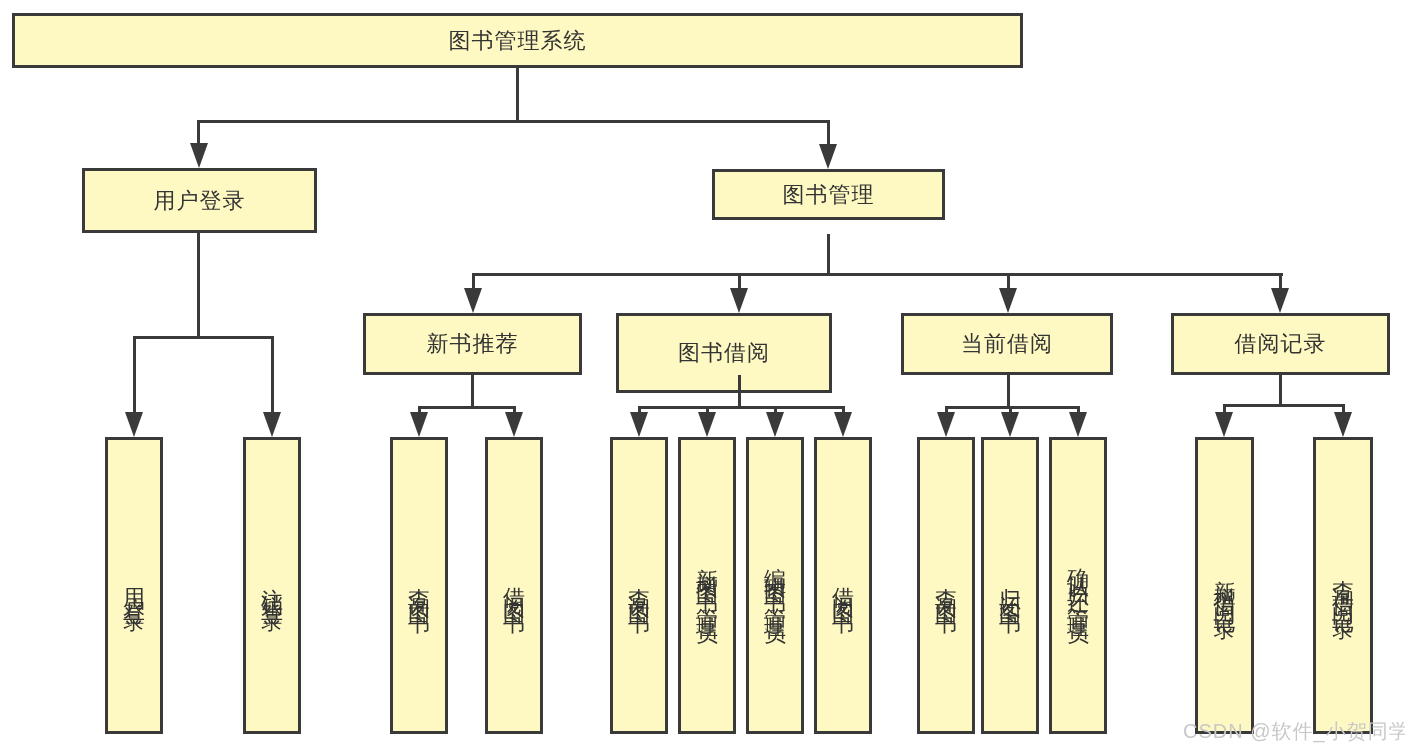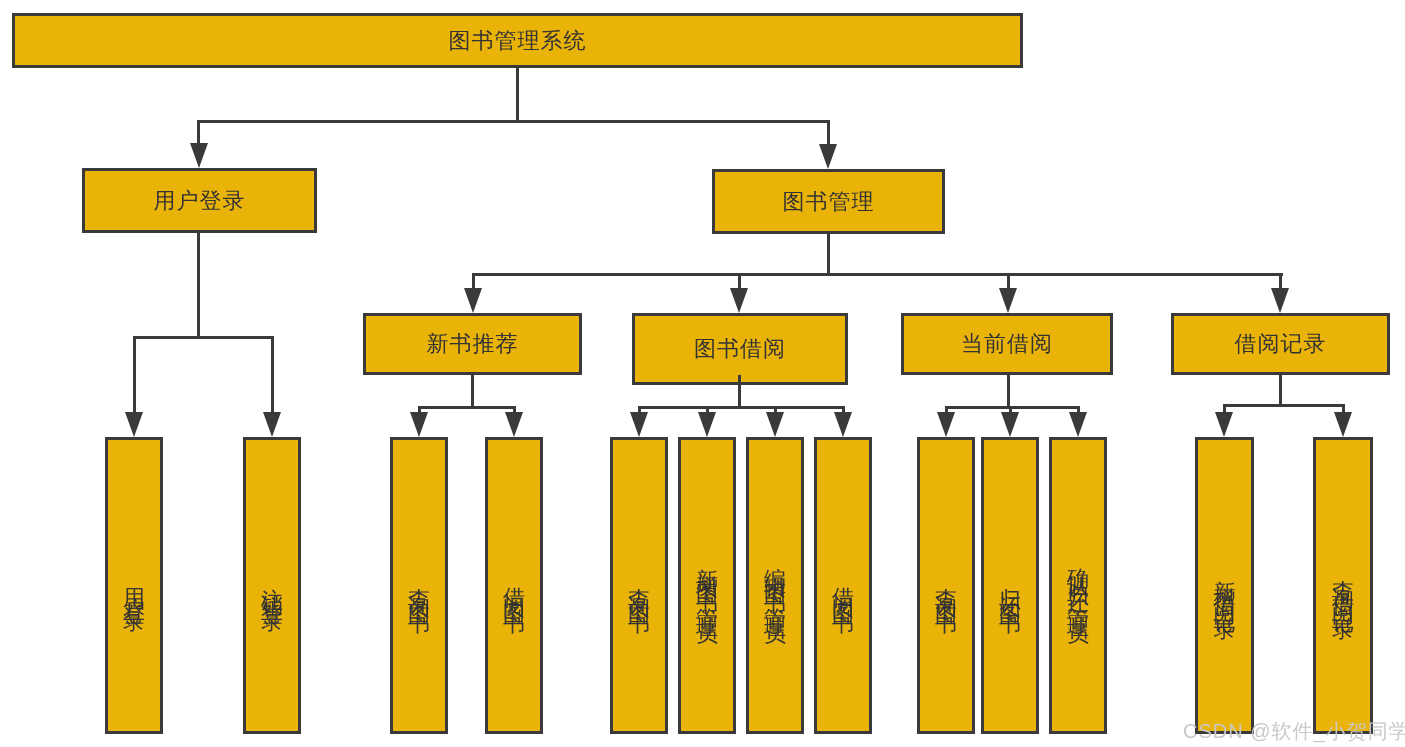--- a/index.html
+++ b/index.html
@@ -1,21 +1,21 @@
 <!DOCTYPE html>
 <html><head>
 <meta charset="utf-8">
 <style>
   html,body{margin:0;padding:0;background:#ffffff;}
   #canvas{
     position:relative;width:1405px;height:747px;background:#ffffff;
     font-family:"Liberation Sans","DejaVu Sans",sans-serif;overflow:hidden;
   }
   .box{
-    position:absolute;box-sizing:border-box;border:3px solid #3a3a3a;background:#eab308;
+    position:absolute;box-sizing:border-box;border:3px solid #3a3a3a;background:#fef9c3;
     display:flex;align-items:center;justify-content:center;color:#333333;
   }
   .hbox{font-size:22px;letter-spacing:1px;white-space:nowrap;}
   .vbox .vtext{
     writing-mode:vertical-rl;text-orientation:upright;
     font-size:22px;letter-spacing:8px;line-height:1;display:inline-block;
   }
   .line{position:absolute;background:#3a3a3a;}
   .arrow{
     position:absolute;width:0;height:0;
@@ -39,21 +39,21 @@
   <div class="line" style="left:516px;top:68px;width:3px;height:55px;"></div>
   <div class="line" style="left:197px;top:120px;width:633px;height:3px;"></div>
   <div class="line" style="left:197px;top:120px;width:3px;height:27px;"></div>
   <div class="arrow" style="left:190px;top:143px;"></div>
   <div class="line" style="left:827px;top:120px;width:3px;height:27px;"></div>
   <div class="arrow" style="left:819px;top:144px;"></div>
 
   <div class="box hbox" style="left:82px;top:168px;width:235px;height:65px;">
     <span>用户登录</span>
   </div>
-  <div class="box hbox" style="left:712px;top:169px;width:233px;height:65px;">
+  <div class="box hbox" style="left:712px;top:169px;width:233px;height:51px;">
     <span>图书管理</span>
   </div>
 
   <div class="line" style="left:197px;top:233px;width:3px;height:106px;"></div>
   <div class="line" style="left:133px;top:336px;width:141px;height:3px;"></div>
   <div class="line" style="left:133px;top:336px;width:3px;height:78px;"></div>
   <div class="arrow" style="left:125px;top:412px;"></div>
   <div class="line" style="left:271px;top:336px;width:3px;height:78px;"></div>
   <div class="arrow" style="left:263px;top:412px;"></div>
 
@@ -64,21 +64,21 @@
   <div class="line" style="left:738px;top:273px;width:3px;height:18px;"></div>
   <div class="arrow" style="left:730px;top:288px;"></div>
   <div class="line" style="left:1007px;top:273px;width:3px;height:18px;"></div>
   <div class="arrow" style="left:999px;top:288px;"></div>
   <div class="line" style="left:1279px;top:273px;width:3px;height:18px;"></div>
   <div class="arrow" style="left:1271px;top:288px;"></div>
 
   <div class="box hbox" style="left:363px;top:313px;width:219px;height:62px;">
     <span>新书推荐</span>
   </div>
-  <div class="box hbox" style="left:632px;top:313px;width:216px;height:72px;">
+  <div class="box hbox" style="left:616px;top:313px;width:216px;height:80px;">
     <span>图书借阅</span>
   </div>
   <div class="box hbox" style="left:901px;top:313px;width:212px;height:62px;">
     <span>当前借阅</span>
   </div>
   <div class="box hbox" style="left:1171px;top:313px;width:219px;height:62px;">
     <span>借阅记录</span>
   </div>
 
   <div class="line" style="left:471px;top:375px;width:3px;height:33px;"></div>

